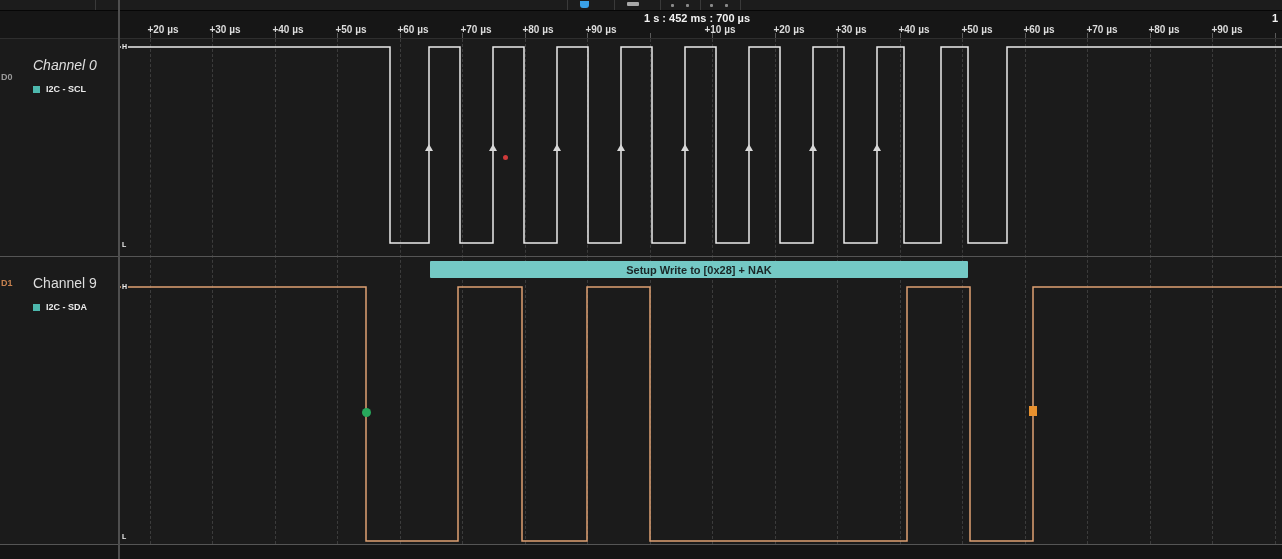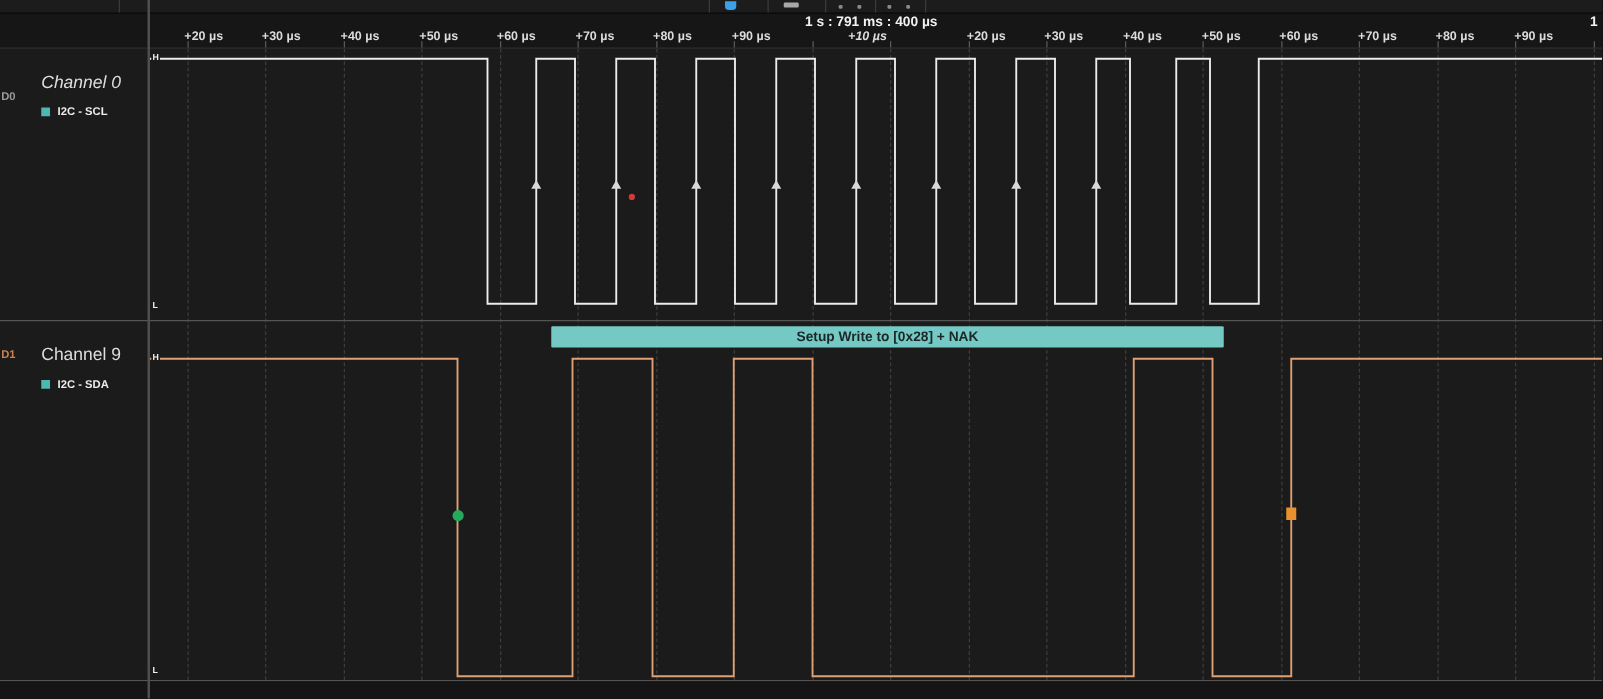--- a/index.html
+++ b/index.html
@@ -29,21 +29,21 @@
   .analyzer-name{font-size:9px;font-weight:bold;color:#ececec;white-space:nowrap;}
   
   .gridline{position:absolute;top:39px;height:505px;width:0;border-left:1px dashed #3c3c3c;}
   
   #wave-svg{position:absolute;left:0;top:0;pointer-events:none;}
   
   .level-label{position:absolute;transform:translateY(-50%);font-size:7px;font-weight:bold;color:#f0f0f0;
                background:#1b1b1b;padding:0 1px;line-height:8px;z-index:6;}
   
   #annotation-bar{top:261px;height:17px;z-index:5;display:flex;align-items:center;justify-content:center;
-                  font-size:11px;font-weight:bold;border-radius:1px;margin-left:11px;}
+                  font-size:11px;font-weight:bold;border-radius:1px;}
   
   .marker{position:absolute;z-index:7;}
 </style>
 </head>
 <body>
 
 <div id="app">
 
   <div class="abs" id="top-strip">
     <div class="tb-divider" style="left:95px"></div>
@@ -54,32 +54,32 @@
     <div class="tb-divider" style="left:740px"></div>
     <div class="tb-glyph" id="tb-play" style="left: 580px; top: 1px; width: 9px; height: 7px; border-radius: 0px 0px 3px 3px; background: rgb(58, 161, 232);"></div>
     <div class="tb-glyph" id="tb-cam" style="left: 627px; top: 2px; width: 12px; height: 4px; border-radius: 1px; background: rgb(168, 168, 168);"></div>
     <div class="tb-glyph" style="left:671px;top:4px;width:3px;height:3px;background:#8a8a8a;border-radius:1px;"></div>
     <div class="tb-glyph" style="left:686px;top:4px;width:3px;height:3px;background:#8a8a8a;border-radius:1px;"></div>
     <div class="tb-glyph" style="left:710px;top:4px;width:3px;height:3px;background:#8a8a8a;border-radius:1px;"></div>
     <div class="tb-glyph" style="left:725px;top:4px;width:3px;height:3px;background:#8a8a8a;border-radius:1px;"></div>
   </div>
 
   <div class="abs" id="time-header">
-    <div class="major-label" style="left: 697px;">1 s : 791 ms : 400 µs</div>
+    <div class="major-label" style="left: 697px;">1 s : 452 ms : 700 µs</div>
     <div class="next-major" style="left:1272px">1</div>
     <div id="minor-labels">
         <div class="minor-label" style="left: 163px;">+20 µs</div>
         <div class="minor-label" style="left: 225px;">+30 µs</div>
         <div class="minor-label" style="left: 288px;">+40 µs</div>
         <div class="minor-label" style="left: 351px;">+50 µs</div>
         <div class="minor-label" style="left: 413px;">+60 µs</div>
         <div class="minor-label" style="left: 476px;">+70 µs</div>
         <div class="minor-label" style="left: 538px;">+80 µs</div>
         <div class="minor-label" style="left: 601px;">+90 µs</div>
-        <div class="minor-label" style="left: 694px; font-style: italic;">+10 µs</div>
+        <div class="minor-label" style="left: 720px;">+10 µs</div>
         <div class="minor-label" style="left: 789px;">+20 µs</div>
         <div class="minor-label" style="left: 851px;">+30 µs</div>
         <div class="minor-label" style="left: 914px;">+40 µs</div>
         <div class="minor-label" style="left: 977px;">+50 µs</div>
         <div class="minor-label" style="left: 1039px;">+60 µs</div>
         <div class="minor-label" style="left: 1102px;">+70 µs</div>
         <div class="minor-label" style="left: 1164px;">+80 µs</div>
         <div class="minor-label" style="left: 1227px;">+90 µs</div>
       </div>
     <div id="ticks">

